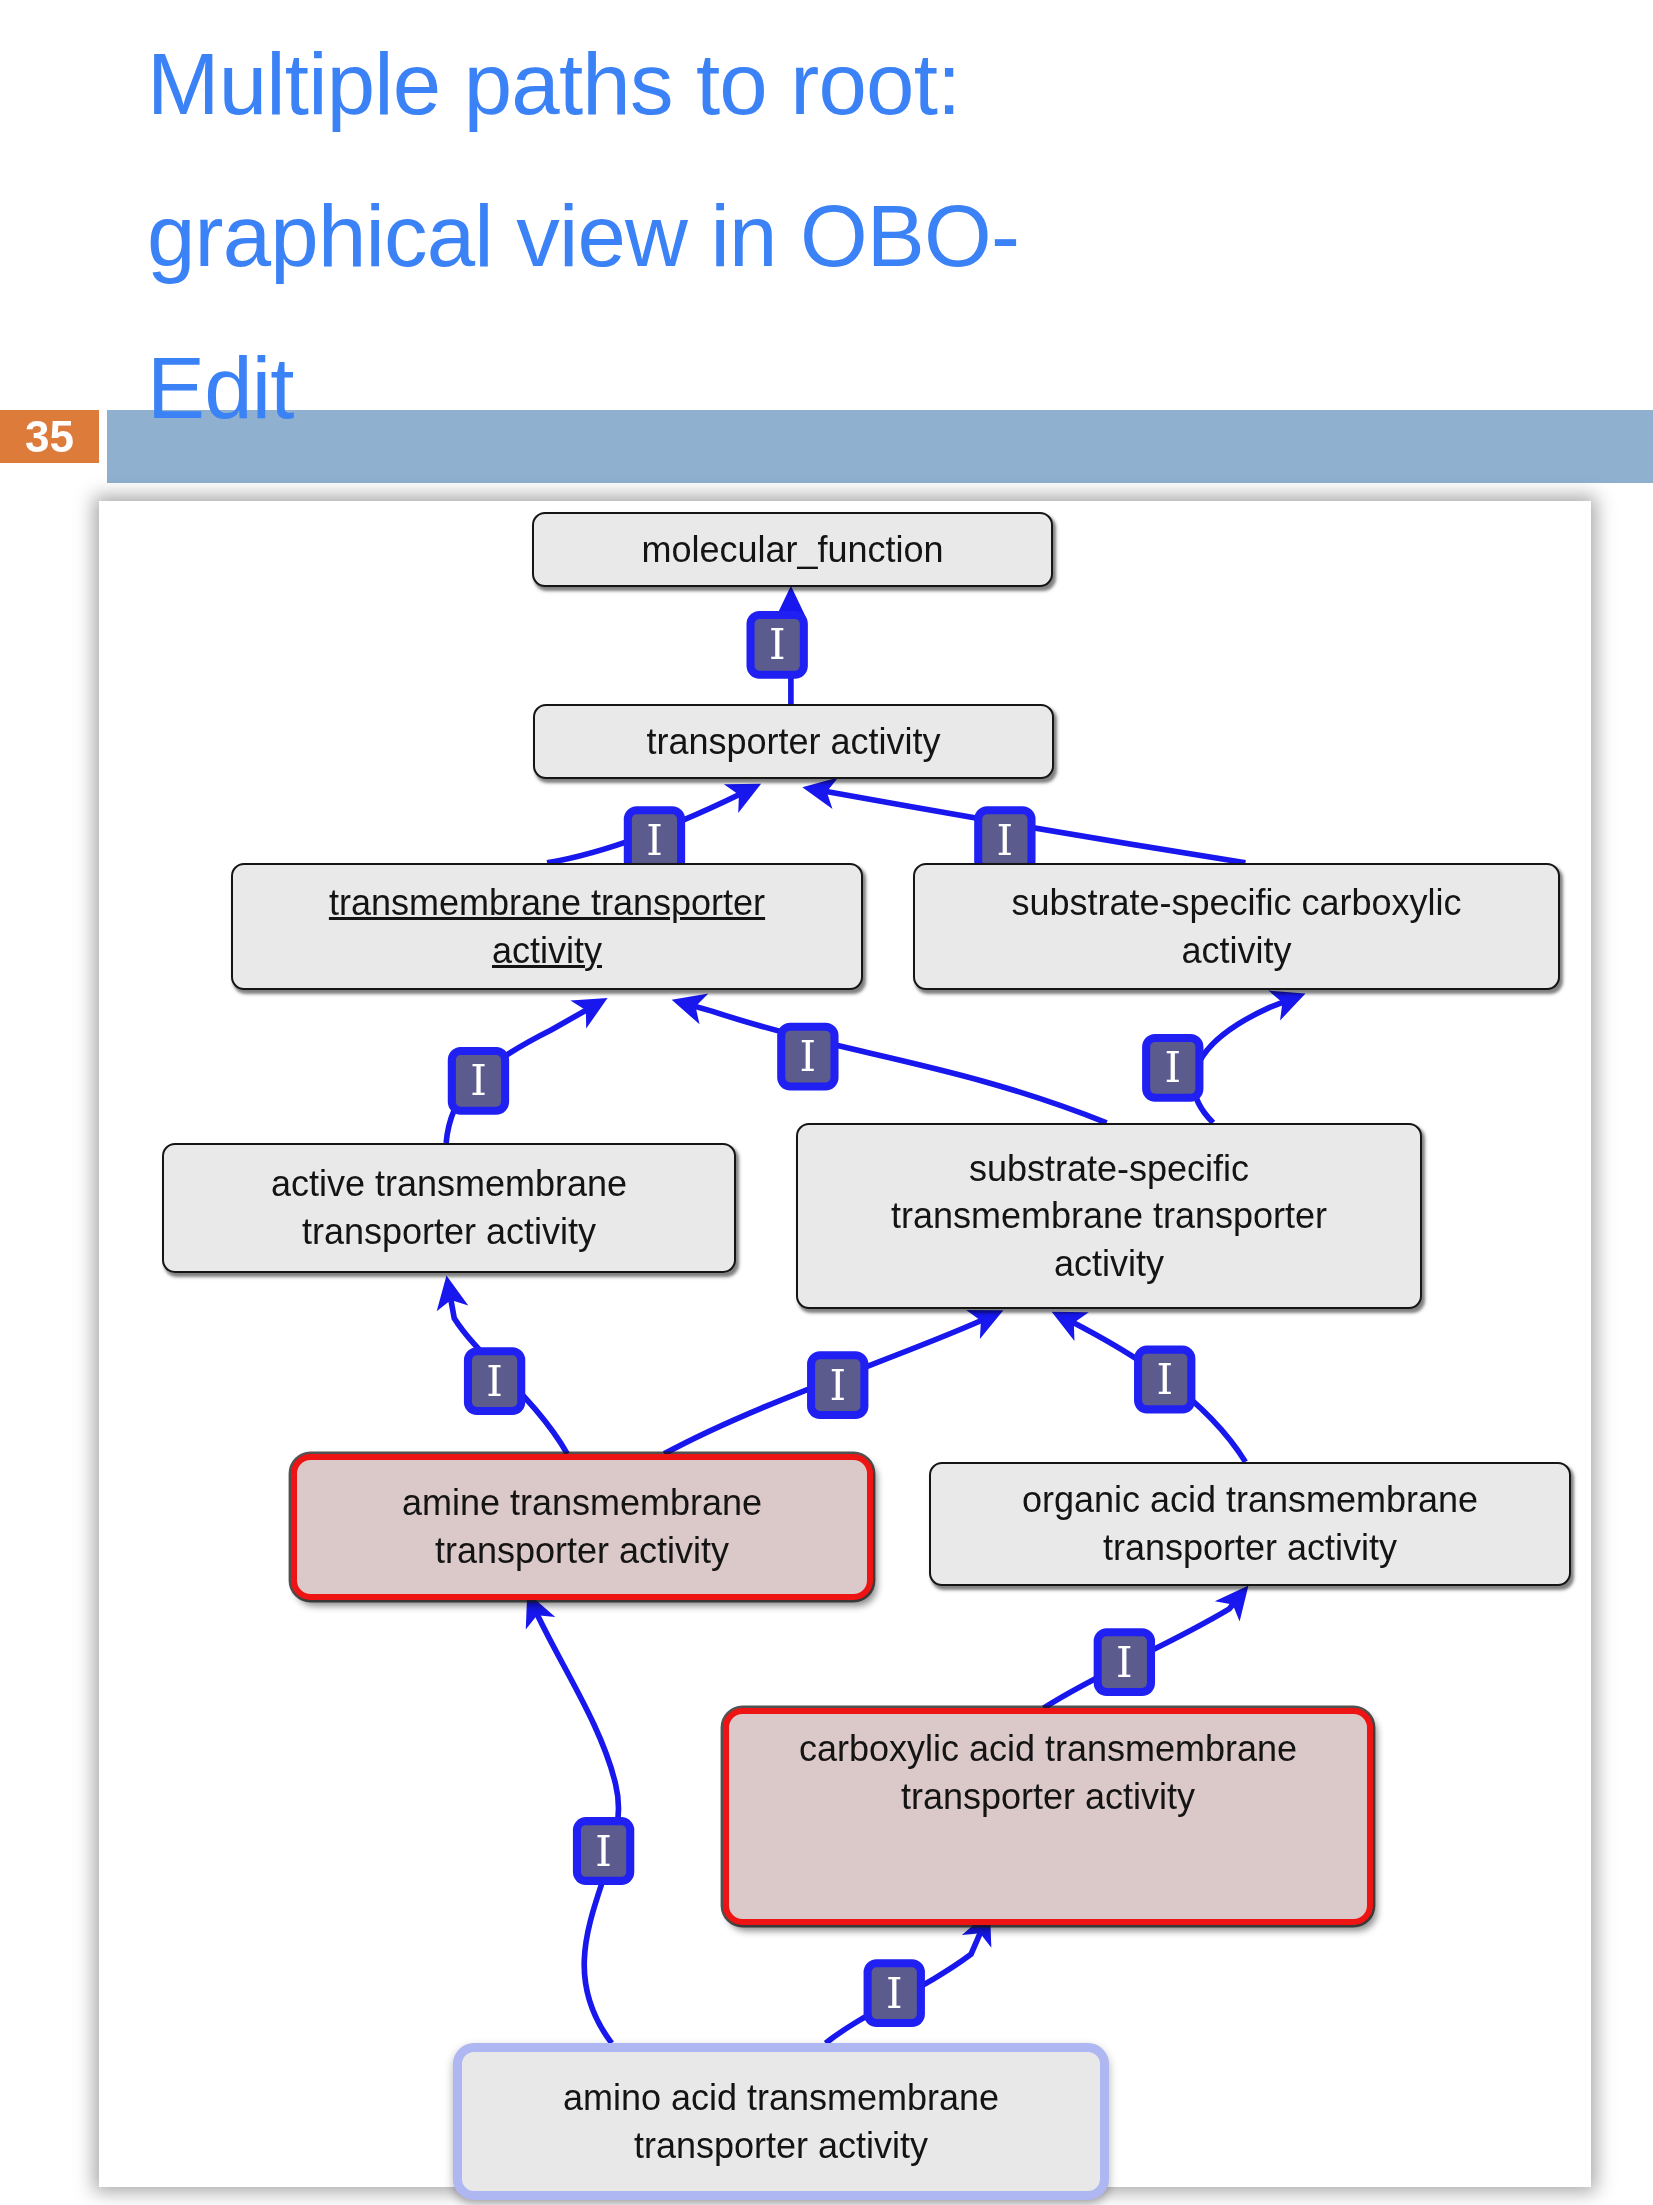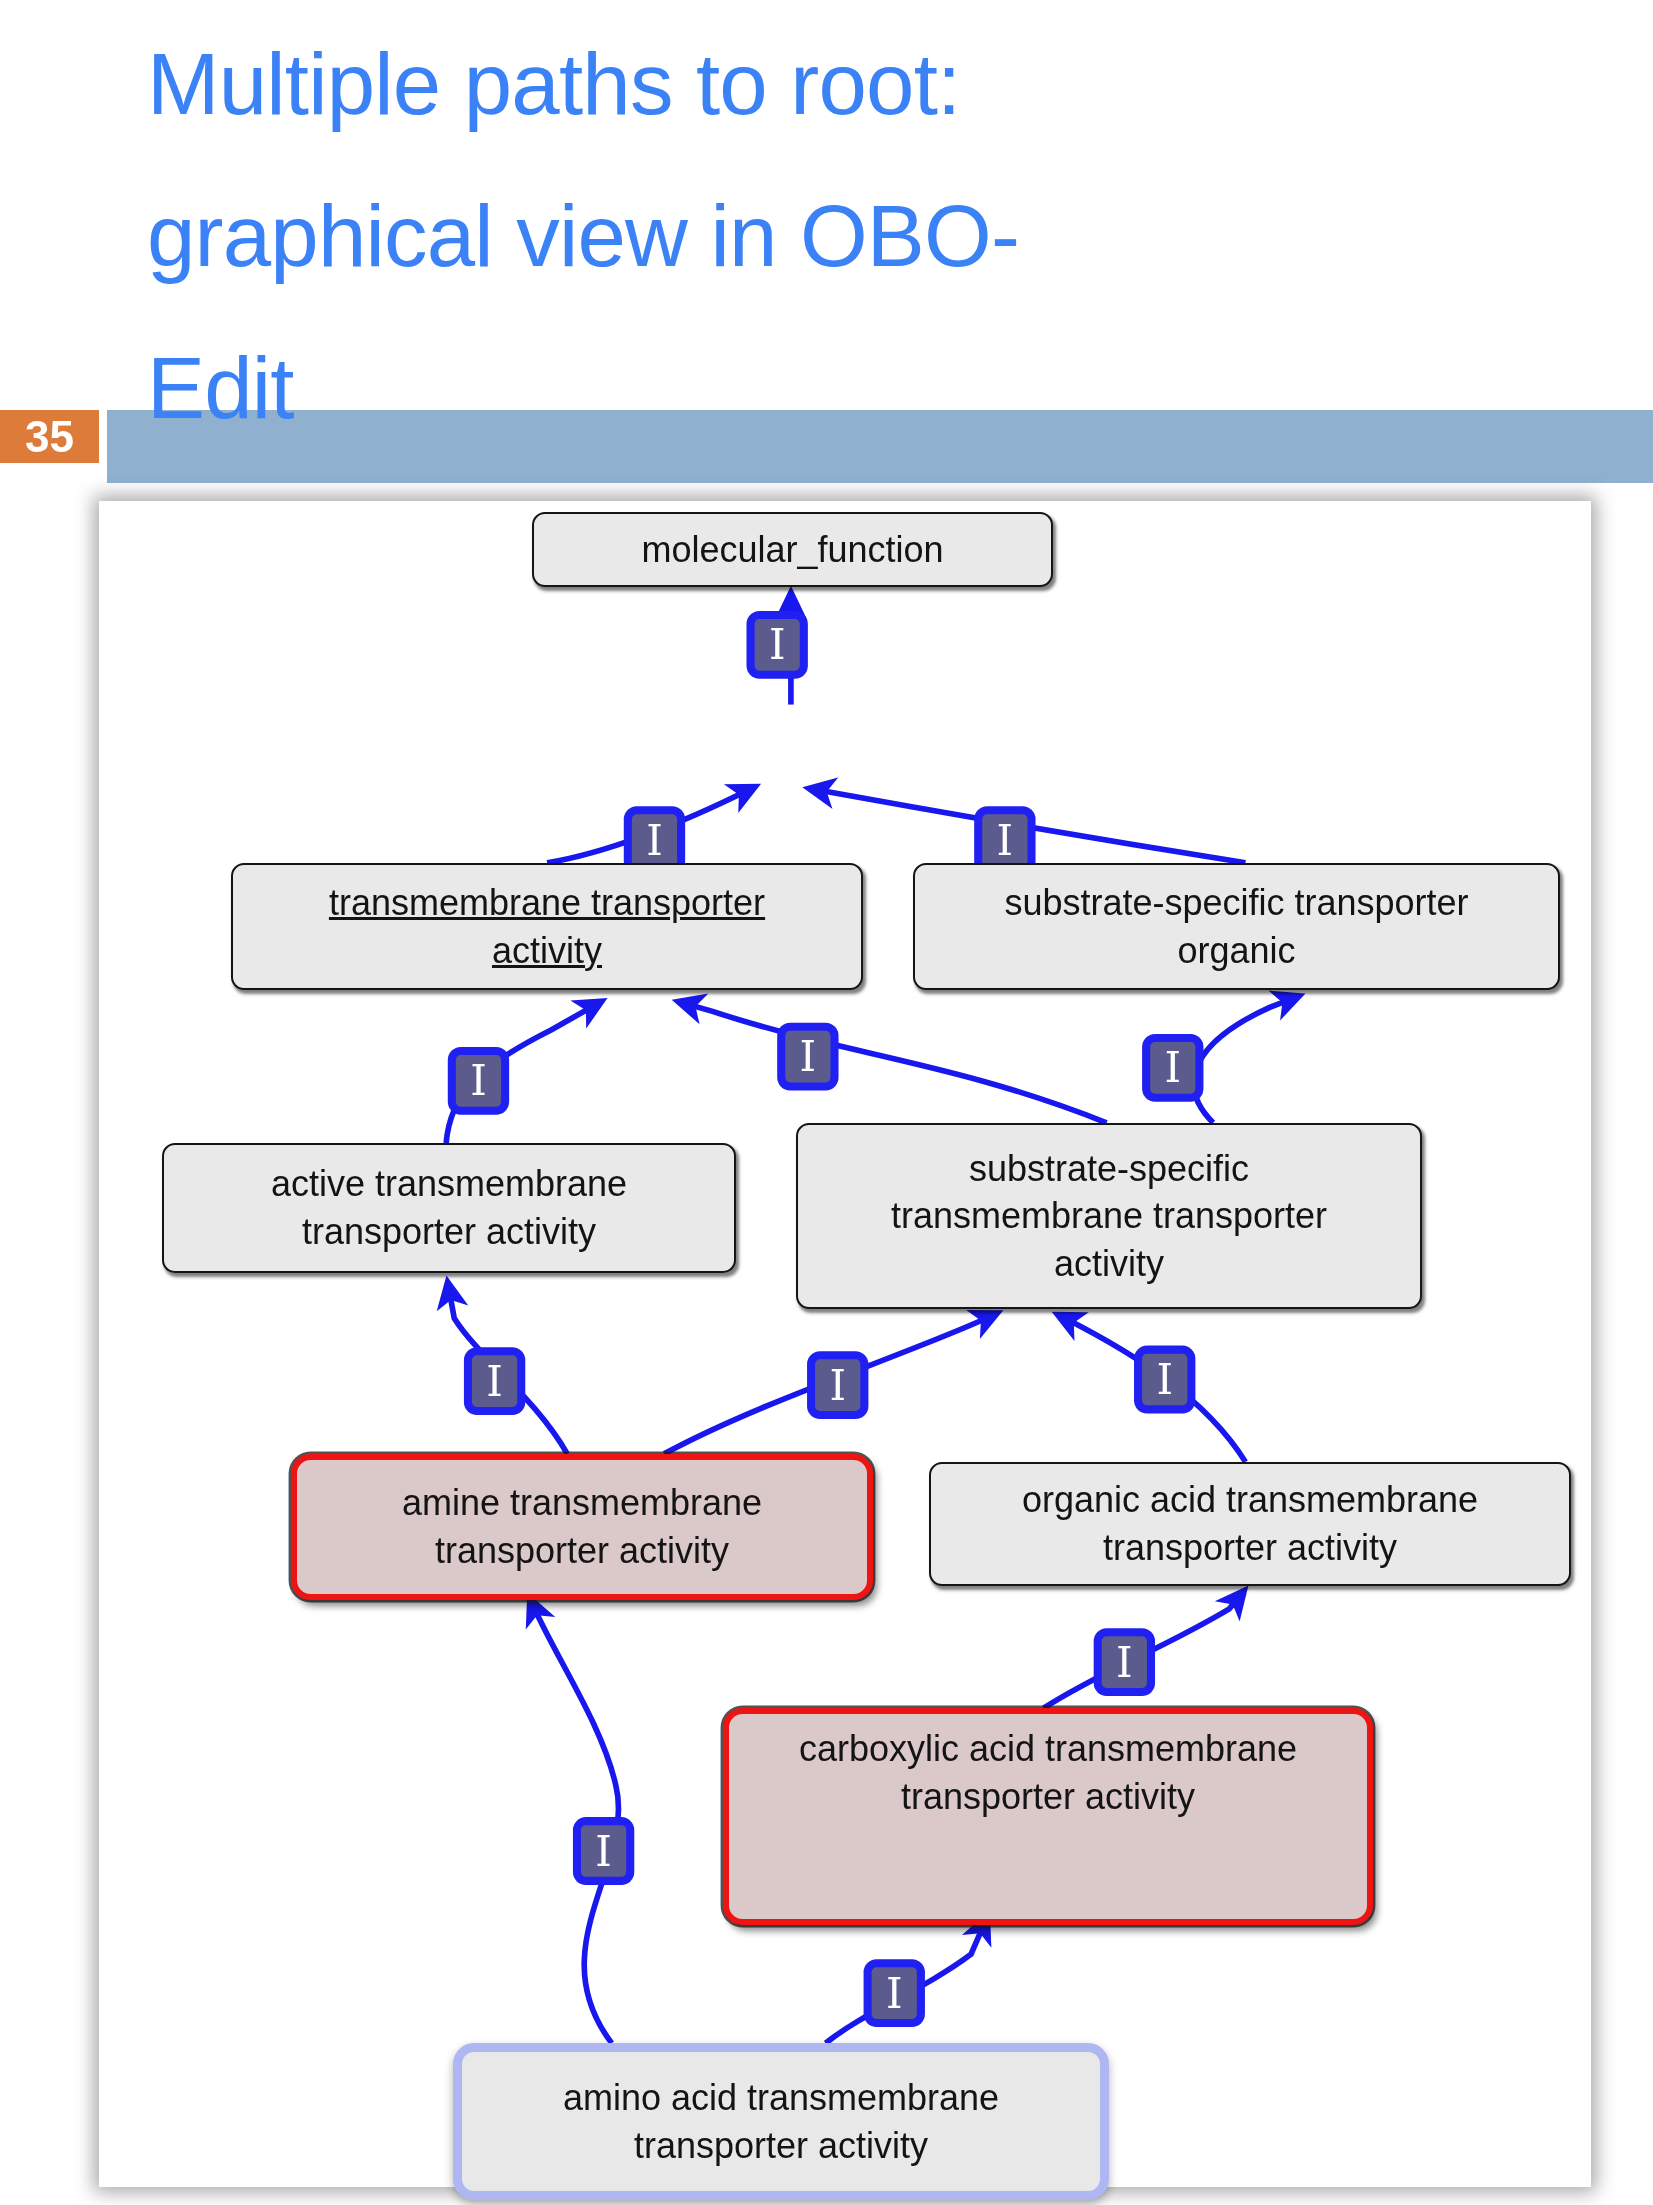--- a/index.html
+++ b/index.html
@@ -150,25 +150,28 @@
       <g transform="translate(947,1806)">
         <rect class="isa-outer" width="76" height="84" rx="16"></rect>
           <rect class="isa-inner" x="10" y="10" width="56" height="64" rx="6"></rect>
         <text class="isa-text" x="38" y="60" text-anchor="middle">I</text>
         </g>
     </svg>
 
     <div class="node" id="n-mf">
       <span class="lbl">molecular_function</span>
       </div>
+    <div class="node" id="n-ta">
+      <span class="lbl">transporter activity</span>
+      </div>
     <div class="node" id="n-tm">
       <span class="lbl">transmembrane transporter activity</span>
       </div>
     <div class="node" id="n-ssp">
-      <span class="lbl">substrate-specific transporter organic</span>
+      <span class="lbl">substrate-specific carboxylic activity</span>
       </div>
     <div class="node" id="n-atm">
       <span class="lbl">active transmembrane transporter activity</span>
       </div>
     <div class="node" id="n-sst">
       <span class="lbl">substrate-specific transmembrane transporter activity</span>
       </div>
     <div class="node hl-red" id="n-amine">
       <span class="lbl">amine transmembrane transporter activity</span>
       </div>

